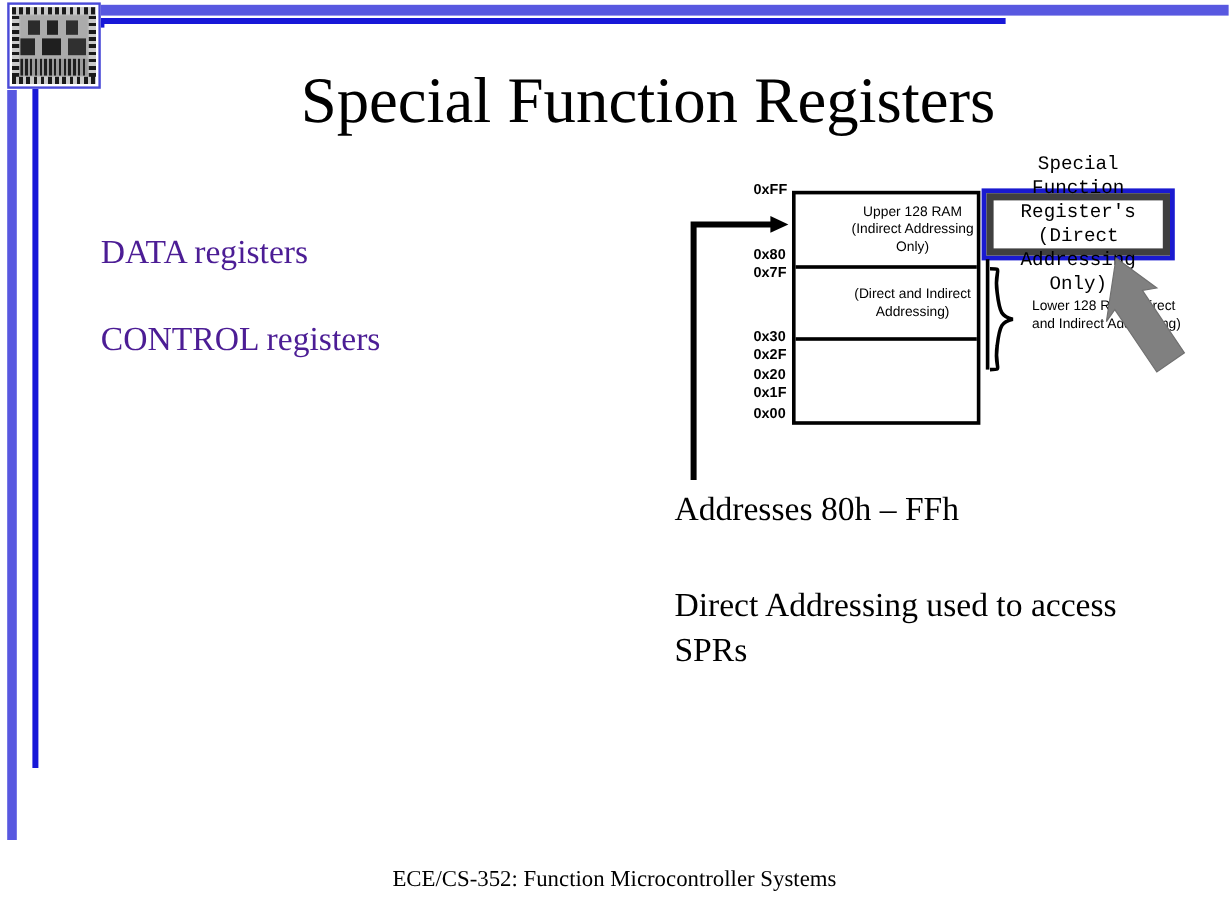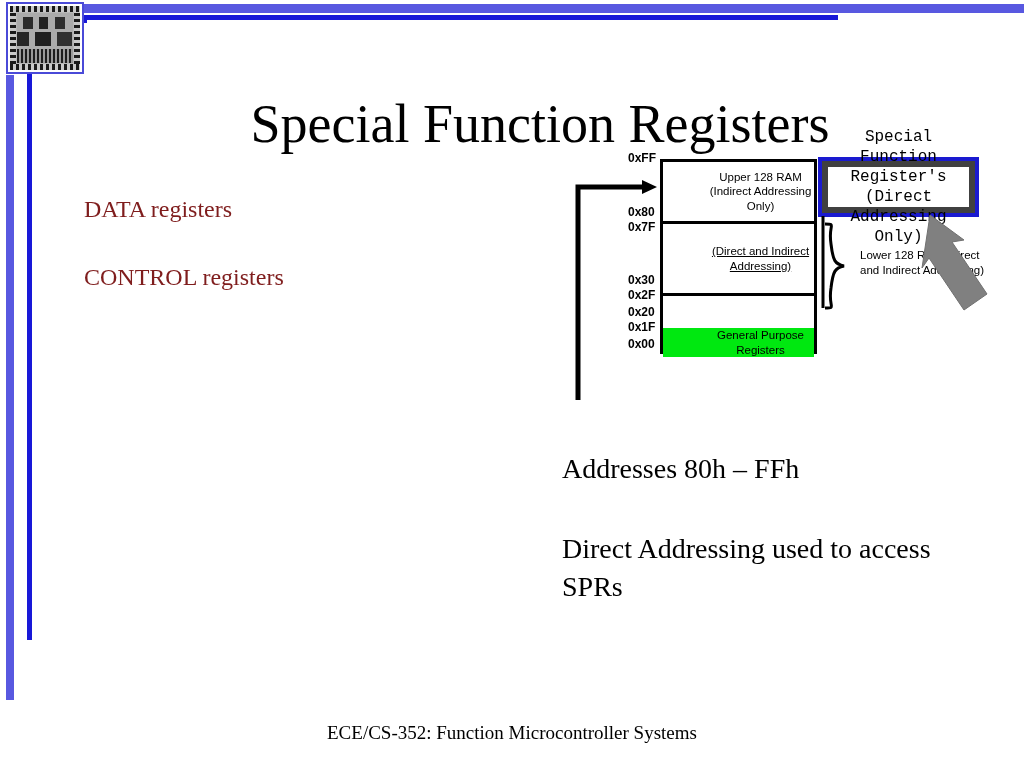--- a/index.html
+++ b/index.html
@@ -108,45 +108,43 @@
     position: absolute;
     left: 100px;
     top: 56px;
     width: 880px;
     text-align: center;
     font-size: 54px;
     line-height: 1.05;
     color: #000000;
     font-family: "Liberation Serif", "DejaVu Serif", serif;
     white-space: nowrap;
-    margin-top: 40px;
   }
 
   
   .body-left {
     position: absolute;
     left: 84px;
     top: 196px;
     width: 420px;
-    font-size: 24px;
+    font-size: 28px;
     line-height: 1.1;
-    color: #7f1d1d;
+    color: #4c1d95;
   }
   .body-left .line-gap { height: 42px; }
 
   
   .caption-block {
     position: absolute;
     left: 562px;
     top: 406px;
     width: 400px;
     font-size: 28px;
     line-height: 1.35;
     color: #000000;
-    margin-top: 44px;
   }
   .caption-block .para2 { margin-top: 42px; }
 
   
   .footer {
     position: absolute;
     left: 0;
     top: 722px;
     width: 1024px;
     text-align: center;
@@ -197,21 +195,21 @@
     align-items: center;
     justify-content: center;
     text-align: center;
     font-family: "Liberation Sans", "DejaVu Sans", sans-serif;
     font-size: 11.5px;
     line-height: 1.22;
     color: #000000;
     padding-left: 44px;
   }
   .row-upper   { top: 0;     height: 62px; border-bottom: 3px solid #000; }
-  .row-direct  { top: 62px;  height: 72px; border-bottom: 3px solid #000; text-decoration: underline; }
+  .row-direct  { top: 62px;  height: 60px; border-bottom: 3px solid #000; }
   .row-bit     { top: 134px; height: 32px; background: #00e810; border-bottom: 3px solid #000; }
   .row-gpr     { top: 166px; height: 29px; background: #00e810; }
 
   
   .sfr-box {
     position: absolute;
     left: 258px;
     top: 9px;
     width: 161px;
     height: 60px;
@@ -287,21 +285,20 @@
     <div class="addr" style="top:126px">0x30</div>
     <div class="addr" style="top:141px">0x2F</div>
     <div class="addr" style="top:158px">0x20</div>
     <div class="addr" style="top:173px">0x1F</div>
     <div class="addr" style="top:190px">0x00</div>
   </div>
 
   <div class="ram-box">
     <div class="ram-row row-upper">Upper 128 RAM (Indirect Addressing Only)</div>
     <div class="ram-row row-direct">(Direct and Indirect Addressing)</div>
-    <div class="ram-row row-gpr">General Purpose Registers</div>
   </div>
 
   <div class="sfr-box">
     <div class="sfr-inner">Special Function Register's (Direct Addressing Only)</div>
   </div>
 
   <div class="lower-ram-label">Lower 128 RAM (Direct and Indirect Addressing)</div>
 
   <svg class="vec" viewBox="0 0 440 250">
 

